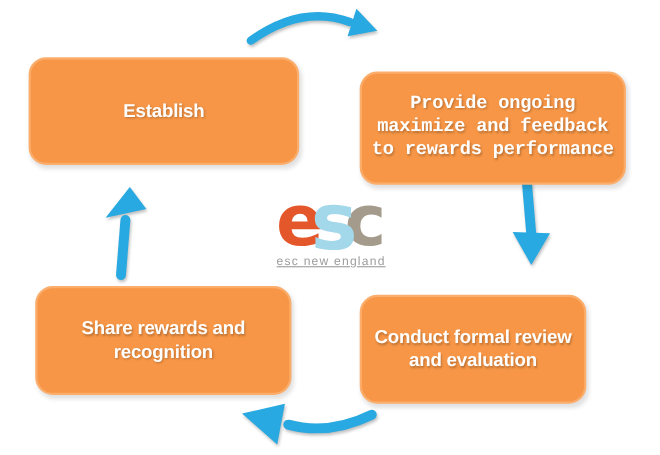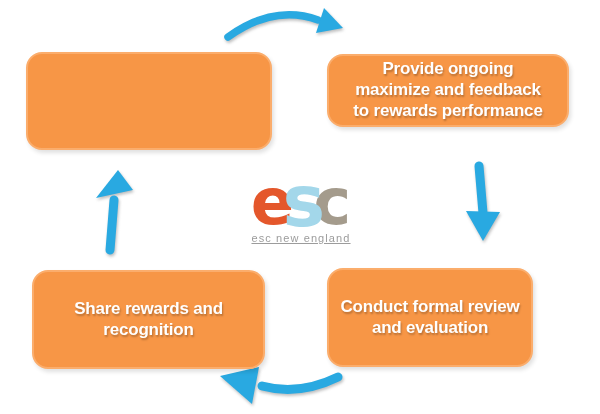--- a/index.html
+++ b/index.html
@@ -36,22 +36,22 @@
     color:var(--box-text);
     font-weight:bold;font-size:17px;line-height:1.22;
     text-align:center;
     display:flex;flex-direction:column;justify-content:center;align-items:center;
     box-shadow:2px 3px 4px rgba(0,0,0,0.12);
     text-shadow:1px 1.5px 2px rgba(0,0,0,0.25);
     letter-spacing:-0.2px;
   }
   .box .line{display:block;white-space:nowrap;}
   .box-tl{left:26px;top:52px;width:246px;height:98px;}
-  .box-tr{left:327px;top:54px;width:242px;height:73px;}
-  .box-bl{left:32px;top:260px;width:233px;height:99px;margin-top:10px;}
+  .box-tr{left:327px;top:65px;width:242px;height:103px;font-family:Liberation Mono, monospace;}
+  .box-bl{left:32px;top:260px;width:233px;height:99px;}
   .box-br{left:327px;top:268px;width:206px;height:99px;}
   .logo{
     position:absolute;left:246px;top:178px;width:110px;
     display:flex;flex-direction:column;align-items:center;
   }
   .logo-letters{
     display:flex;align-items:center;
     font-family:"DejaVu Sans",sans-serif;
     font-weight:bold;font-size:64px;line-height:0.78;
     height:50px;
@@ -84,20 +84,21 @@
       <path d="M 338 377 Q 299 396 262 386" fill="none" stroke-width="9" stroke-linecap="round"></path>
       <polygon points="220,376 259,367 252,404" stroke="none"></polygon>
     </g>
     <g stroke="var(--arrow-blue)" fill="var(--arrow-blue)">
       <path d="M 110 250 L 114 200" fill="none" stroke-width="9" stroke-linecap="round"></path>
       <polygon points="118,170 96,198 133,190" stroke="none"></polygon>
     </g>
   </svg>
 
   <div class="box box-tl">
+    <span class="line">Establish</span>
   </div>
 
   <div class="box box-tr">
     <span class="line">Provide ongoing</span>
     <span class="line">maximize and feedback</span>
     <span class="line">to rewards performance</span>
   </div>
 
   <div class="box box-br">
     <span class="line">Conduct formal review</span>

